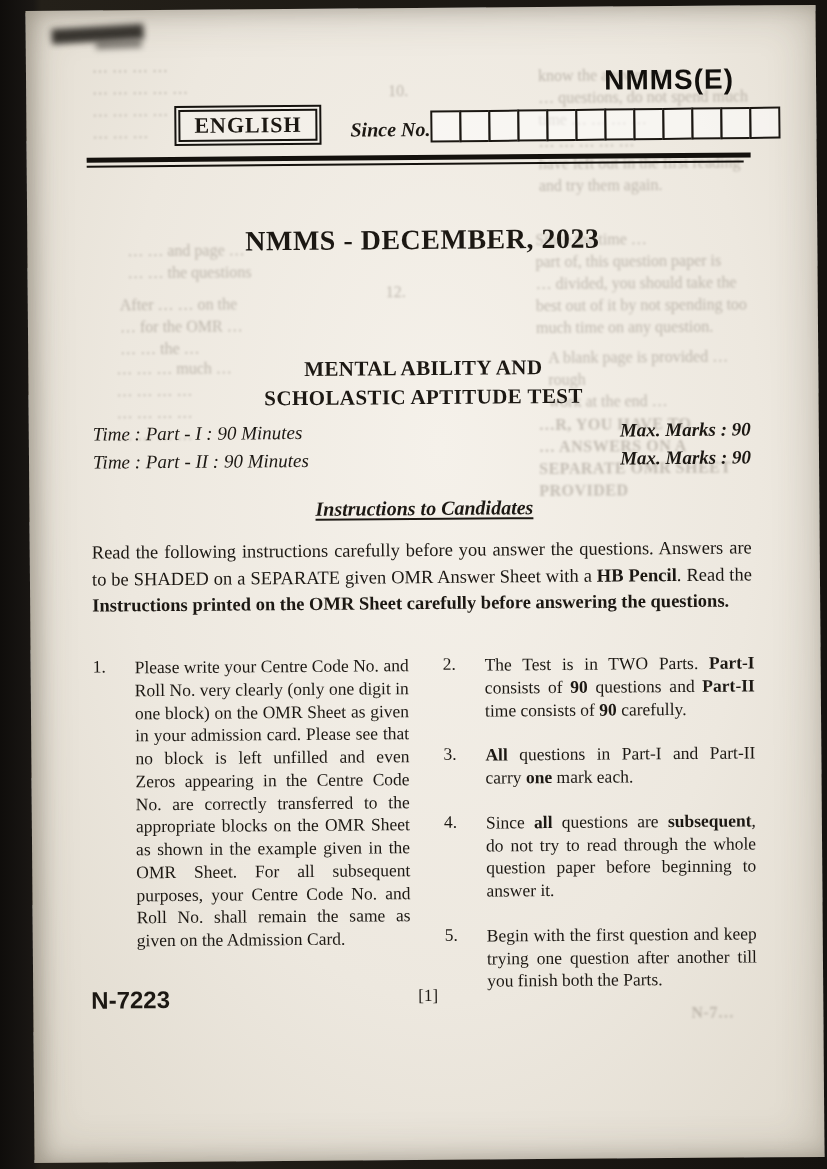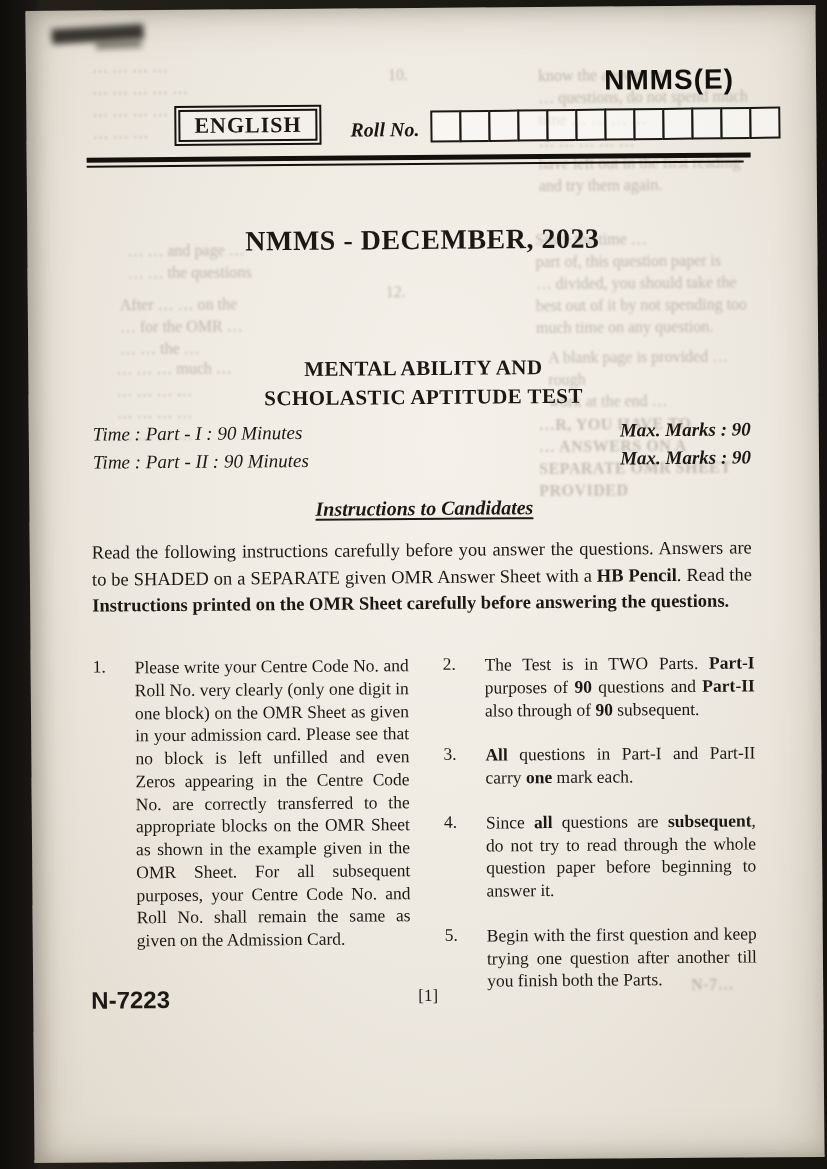--- a/index.html
+++ b/index.html
@@ -65,21 +65,21 @@
   .frag{position:absolute;color:#6e6458;opacity:.38;filter:blur(0.8px);
     font-size:16px;line-height:1.38;white-space:pre-line;}
   .frag.fb{font-weight:bold;opacity:.34;letter-spacing:.5px;}
 </style>
 </head>
 <body>
 
 <div class="paper">
 
   <div class="bleed">
-      <div class="frag" style="top: 56px; left: 362px; width: 40px;">10.</div>
+      <div class="frag" style="top: 72px; left: 362px; width: 40px;">10.</div>
       <div class="frag" style="top: 58px; left: 512px; width: 210px;">know the answer to
 … questions, do not spend much
 time … … … …
 … … … … …
 have left out in the first reading
 and try them again.</div>
       <div class="frag" style="top: 273px; left: 358px; width: 40px;">12.</div>
       <div class="frag" style="top: 222px; left: 508px; width: 218px;">Since the time …
 part of, this question paper is
 … divided, you should take the
@@ -97,33 +97,33 @@
 … … …</div>
       <div class="frag" style="top: 230px; left: 100px; width: 210px;">… … and page …
 … … the questions</div>
       <div class="frag" style="top: 284px; left: 92px; width: 215px;">After … … on the
 … for the OMR …
 … … the …</div>
       <div class="frag" style="top: 348px; left: 88px; width: 225px;">… … … much …
 … … … …
 … … … …
 … … … …</div>
-      <div class="frag fb" style="top: 968px; left: 658px; width: 80px;">N-7…</div>
+      <div class="frag fb" style="top: 996px; left: 658px; width: 80px;">N-7…</div>
     </div>
 
   <div class="smudge s1"></div>
   <div class="smudge s2"></div>
 
   <div class="nmms-label">NMMS(E)</div>
 
   <div class="english-box">
     <div class="inner">ENGLISH</div>
   </div>
 
-  <div class="rollno-label">Roll No.</div>
+  <div class="rollno-label">Since No.</div>
   <div class="roll-grid">
       <div class="roll-cell"></div>
       <div class="roll-cell"></div>
       <div class="roll-cell"></div>
       <div class="roll-cell"></div>
       <div class="roll-cell"></div>
       <div class="roll-cell"></div>
       <div class="roll-cell"></div>
       <div class="roll-cell"></div>
       <div class="roll-cell"></div>
@@ -164,21 +164,21 @@
   <div class="columns">
     <div class="col-left">
         <div class="item">
           <div class="num">1.</div>
           <div class="text"><span>Please write your Centre Code No. and Roll No. very clearly (only one digit in one block) on the OMR Sheet as given in your admission card. Please see that no block is left unfilled and even Zeros appearing in the Centre Code No. are correctly transferred to the appropriate blocks on the OMR Sheet as shown in the example given in the OMR Sheet. For all subsequent purposes, your Centre Code No. and Roll No. shall remain the same as given on the Admission Card.</span></div>
         </div>
       </div>
     <div class="col-right">
         <div class="item">
           <div class="num">2.</div>
-          <div class="text"><span>The Test is in TWO Parts. </span><span class="b">Part-I</span><span> purposes of </span><span class="b">90</span><span> questions and </span><span class="b">Part-II</span><span> also through of </span><span class="b">90</span><span> subsequent.</span></div>
+          <div class="text"><span>The Test is in TWO Parts. </span><span class="b">Part-I</span><span> consists of </span><span class="b">90</span><span> questions and </span><span class="b">Part-II</span><span> time consists of </span><span class="b">90</span><span> carefully.</span></div>
         </div>
         <div class="item">
           <div class="num">3.</div>
           <div class="text"><span class="b">All</span><span> questions in Part-I and Part-II carry </span><span class="b">one</span><span> mark each.</span></div>
         </div>
         <div class="item">
           <div class="num">4.</div>
           <div class="text"><span>Since </span><span class="b">all</span><span> questions are </span><span class="b">subsequent</span><span>, do not try to read through the whole question paper before beginning to answer it.</span></div>
         </div>
         <div class="item">

